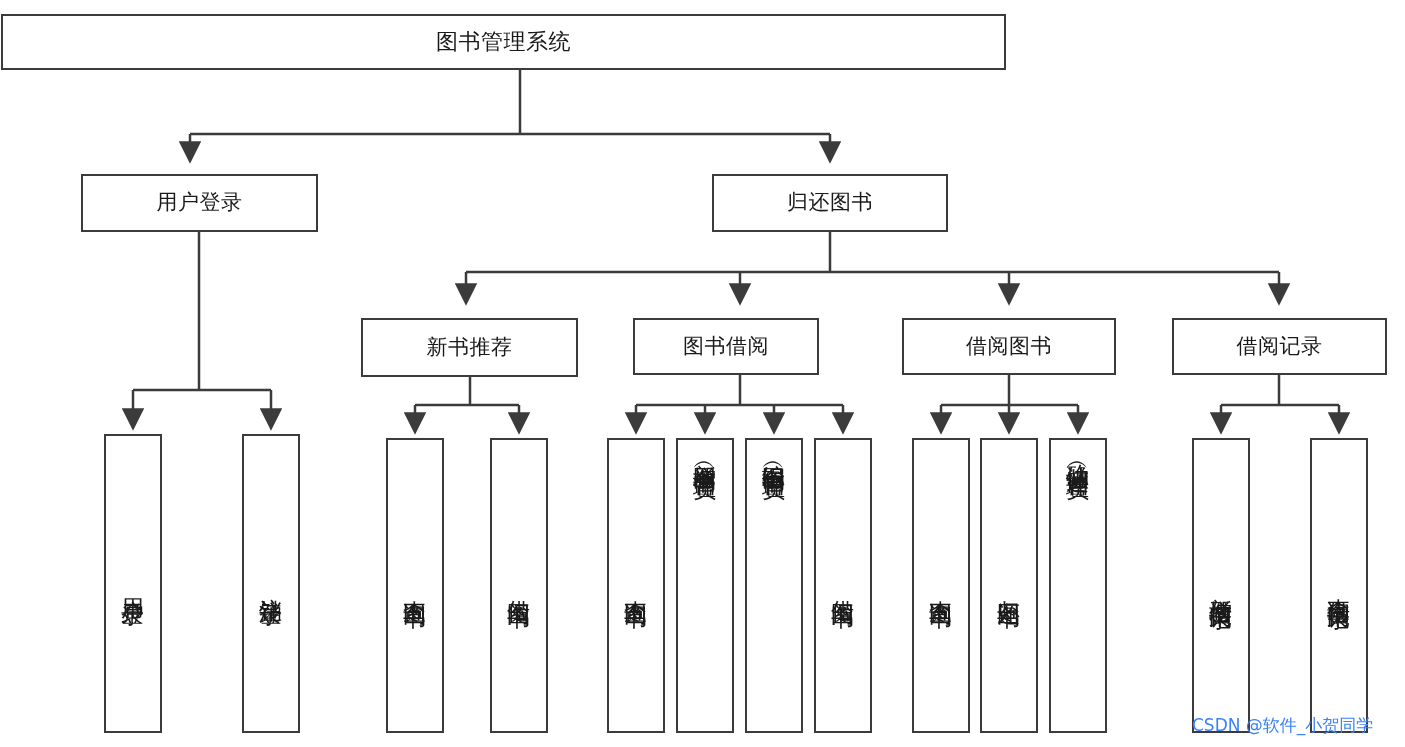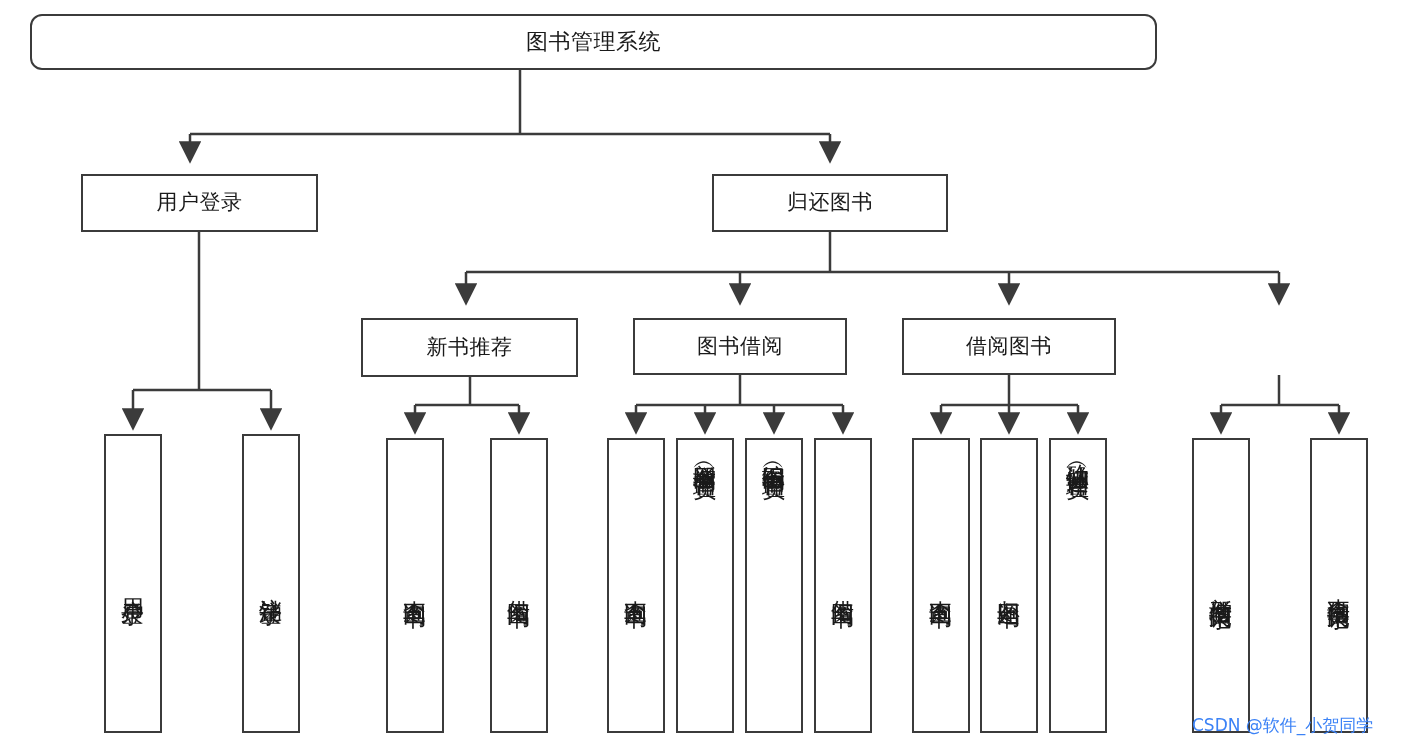--- a/index.html
+++ b/index.html
@@ -124,40 +124,43 @@
       <path d="M 1009 405 L 1009 431" marker-end="url(#arrow)"></path>
       <path d="M 1078 405 L 1078 431" marker-end="url(#arrow)"></path>
 
       <path d="M 1279 375 L 1279 405"></path>
       <path d="M 1221 405 L 1339 405"></path>
       <path d="M 1221 405 L 1221 431" marker-end="url(#arrow)"></path>
       <path d="M 1339 405 L 1339 431" marker-end="url(#arrow)"></path>
     </g>
   </svg>
 
-  <div class="node horiz root" style="left:30px; top:14px; width:1127px; height:56px;border-radius:12px;">
+  <div class="node horiz root" style="left:1px; top:14px; width:1005px; height:56px;">
     <span class="node-label">图书管理系统</span>
   </div>
 
   <div class="node horiz" style="left:81px; top:174px; width:237px; height:58px;">
     <span class="node-label">用户登录</span>
   </div>
   <div class="node horiz" style="left:712px; top:174px; width:236px; height:58px;">
     <span class="node-label">归还图书</span>
   </div>
 
   <div class="node horiz" style="left:361px; top:318px; width:217px; height:59px;">
     <span class="node-label">新书推荐</span>
   </div>
-  <div class="node horiz" style="left:633px; top:318px; width:214px; height:57px;align-items:center;">
+  <div class="node horiz" style="left:633px; top:318px; width:186px; height:57px;align-items:center;">
     <span class="node-label">图书借阅</span>
   </div>
   <div class="node horiz" style="left:902px; top:318px; width:214px; height:57px;">
     <span class="node-label">借阅图书</span>
   </div>
+  <div class="node horiz" style="left:1172px; top:318px; width:215px; height:57px;">
+    <span class="node-label">借阅记录</span>
+  </div>
 
   <div class="node vert centered" style="left:104px; top:434px; width:58px; height:299px;">
     <span class="node-label">用户登录</span>
   </div>
   <div class="node vert centered" style="left:242px; top:434px; width:58px; height:299px;">
     <span class="node-label">注销登录</span>
   </div>
 
   <div class="node vert centered" style="left:386px; top:438px; width:58px; height:295px;">
     <span class="node-label">查询图书</span>

